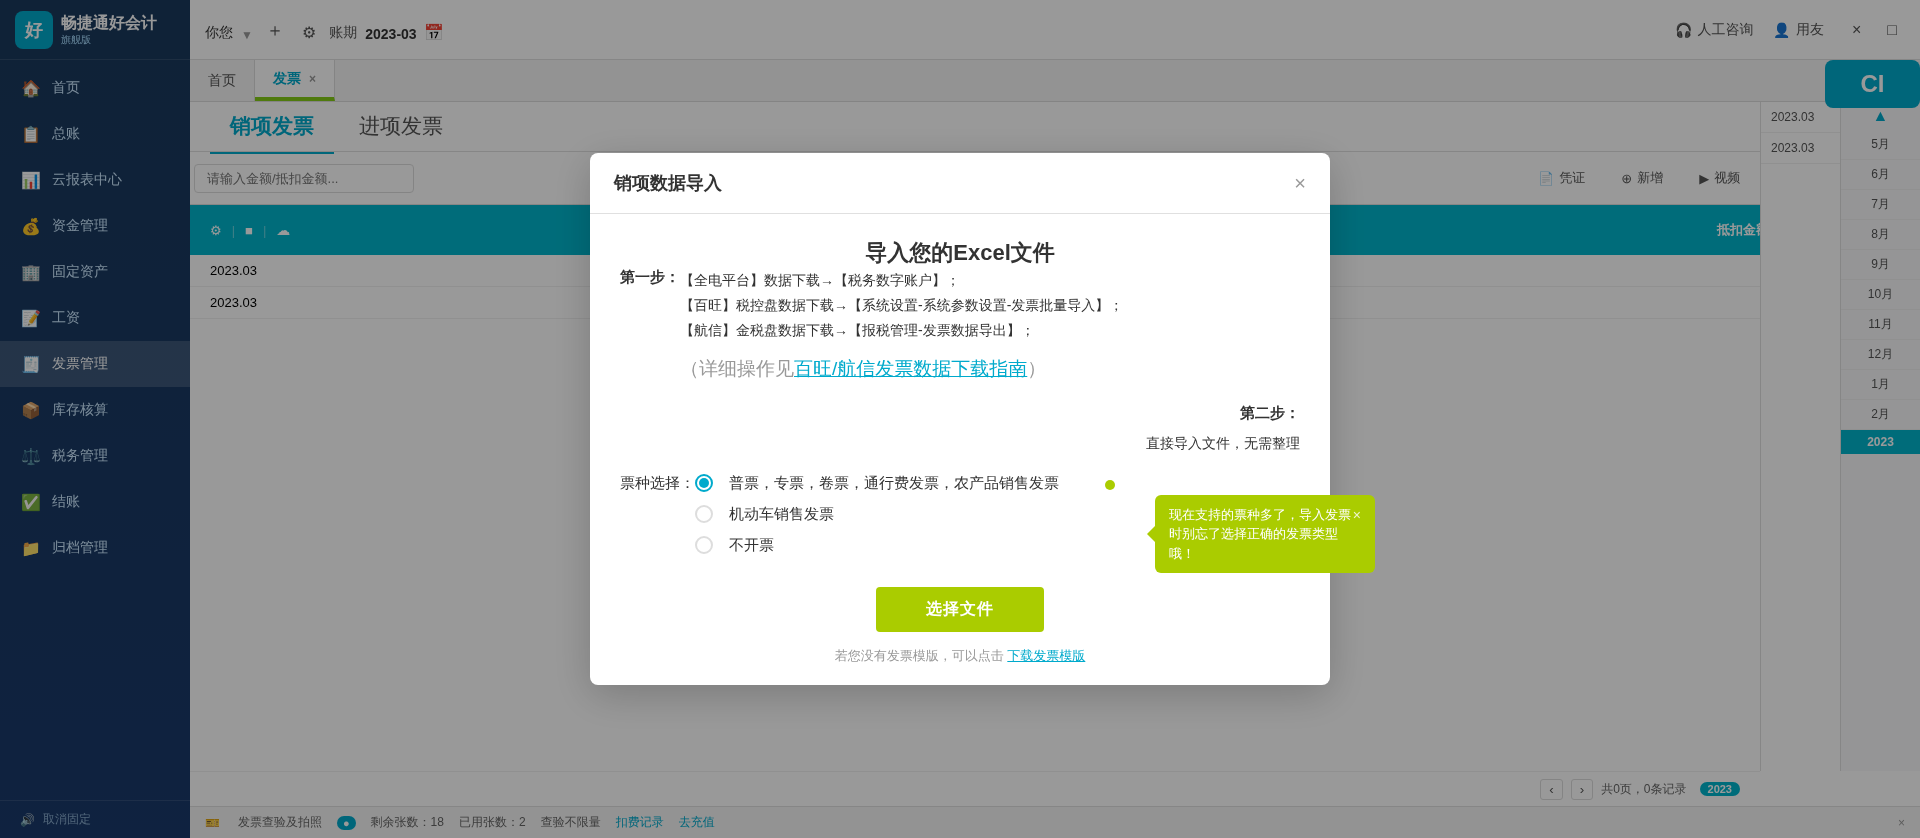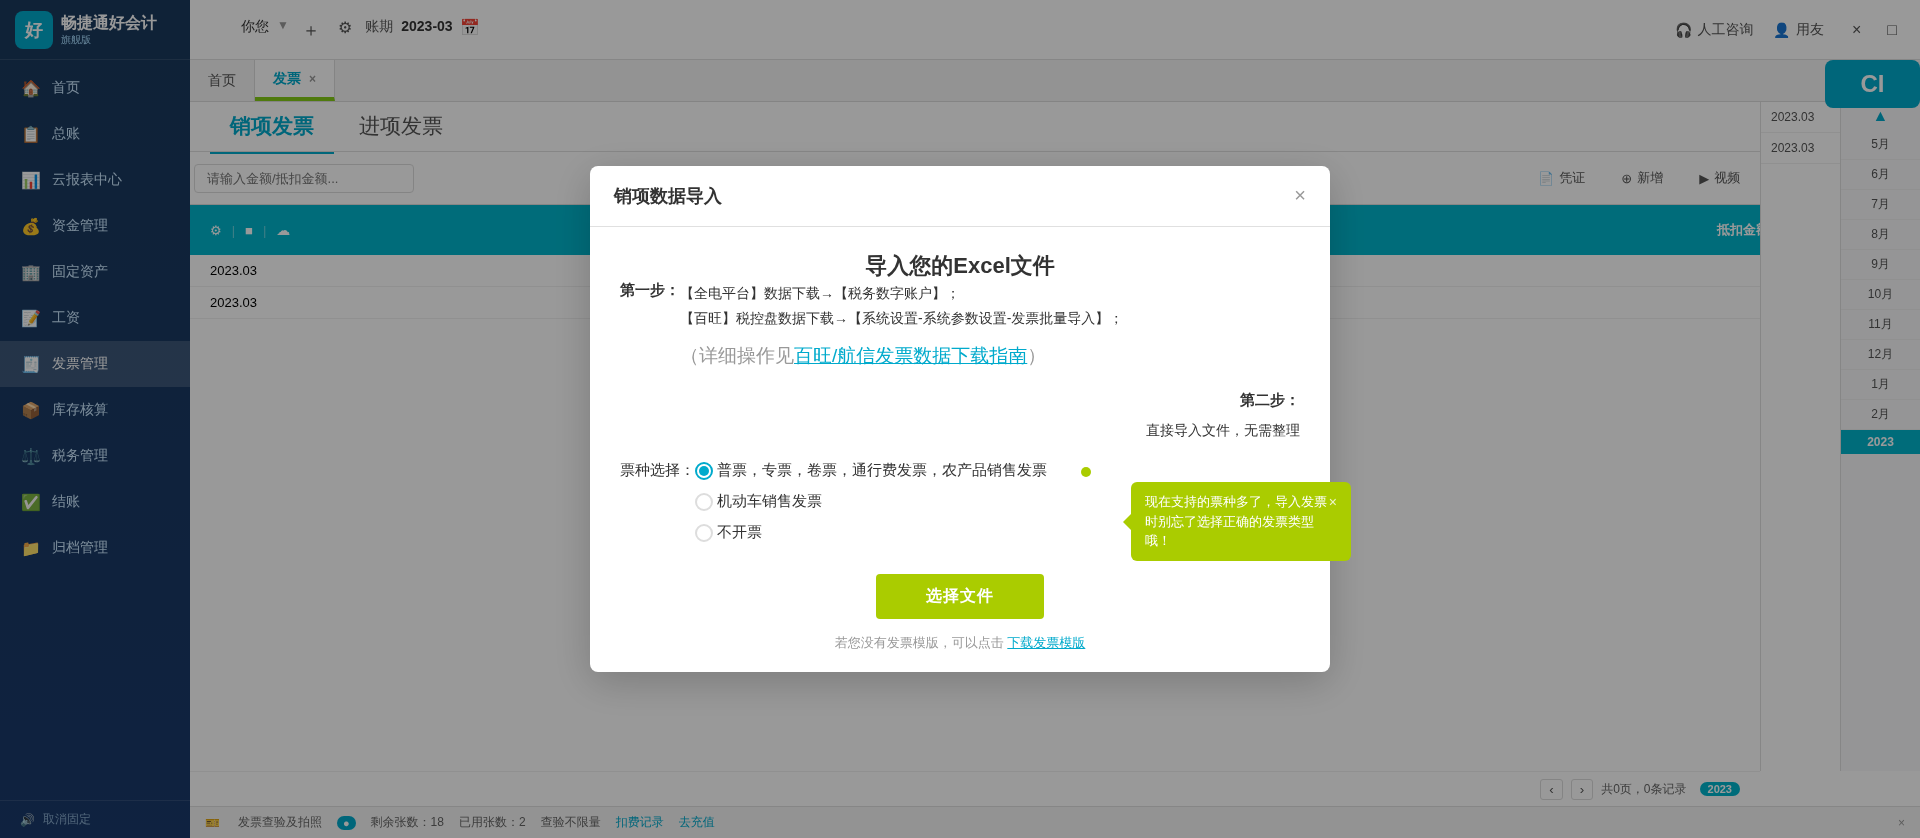--- a/index.html
+++ b/index.html
@@ -34,21 +34,21 @@
       padding: 10px 20px; color: #88aacc; font-size: 12px; cursor: pointer;
       display: flex; align-items: center; border-top: 1px solid rgba(255,255,255,0.1);
     }
 
     
     .topbar {
       position: absolute; left: 190px; top: 0; right: 0; height: 60px;
       background: #fff; border-bottom: 1px solid #e0e0e0;
       display: flex; align-items: center; padding: 0 15px;
     }
-    .topbar-left { display: flex; align-items: flex-start; gap: 8px; flex: 1; margin-left: 36px; }
+    .topbar-left { display: flex; align-items: flex-end; gap: 8px; flex: 1; }
     .topbar-company { font-size: 14px; color: #333; }
     .topbar-arrow { color: #999; font-size: 12px; }
     .topbar-add { color: #555; font-size: 18px; cursor: pointer; padding: 0 5px; }
     .topbar-gear { color: #555; font-size: 16px; cursor: pointer; padding: 0 5px; }
     .topbar-period { color: #555; font-size: 14px; }
     .topbar-period-val { color: #333; font-weight: bold; }
     .topbar-calendar { color: #00aacc; font-size: 16px; cursor: pointer; }
     .topbar-right { display: flex; align-items: center; gap: 20px; }
     .topbar-consult { display: flex; align-items: center; gap: 5px; color: #555; cursor: pointer; font-size: 14px; }
     .topbar-user { display: flex; align-items: center; gap: 5px; color: #555; cursor: pointer; font-size: 14px; }
@@ -176,21 +176,21 @@
     .modal-title { font-size: 18px; font-weight: bold; color: #333; }
     .modal-close { font-size: 20px; color: #999; cursor: pointer; border: none; background: none; }
     .modal-body { padding: 24px 30px 20px; }
     .modal-center-title { text-align: center; font-size: 22px; color: #333; font-weight: bold; }
     .step-section { margin-bottom: 18px; }
     .step-label { font-size: 15px; color: #333; font-weight: bold; margin-bottom: 8px; }
     .step-content { font-size: 14px; color: #333; margin-left: 0; line-height: 1.8; }
     .step-link { color: #00aacc; text-decoration: underline; cursor: pointer; }
     .step-detail { color: #999; font-size: 19px; margin-top: 8px; margin-left: 55px; }
     .radio-group { margin-left: 55px; }
-    .radio-item { display: flex; align-items: center; margin-bottom: 12px; font-size: 15px; color: #333; gap: 4px; }
+    .radio-item { display: flex; align-items: center; margin-bottom: 12px; font-size: 15px; color: #333; gap: 16px; }
     .radio-circle {
       width: 18px; height: 18px; border-radius: 50%; border: 2px solid #ddd;
       display: inline-flex; align-items: center; justify-content: center; cursor: pointer;
       flex-shrink: 0;
     }
     .radio-circle.checked { border-color: #00aacc; }
     .radio-circle.checked::after { content: ''; width: 10px; height: 10px; border-radius: 50%; background: #00aacc; }
     .modal-btn-row { display: flex; justify-content: center; margin: 20px 0 15px; }
     .select-file-btn {
       background: #aacc00; color: white; border: none; border-radius: 4px;
@@ -440,20 +440,21 @@
     </div>
     <div class="modal-body">
       <div class="modal-center-title">导入您的Excel文件</div>
 
       <div class="step-section">
         <div style="display:flex; margin-bottom:6px;">
           <span class="step-label" style="min-width:55px;">第一步：</span>
           <div class="step-content">
             <div>【全电平台】数据下载→【税务数字账户】；</div>
             <div>【百旺】税控盘数据下载→【系统设置-系统参数设置-发票批量导入】；</div>
+            <div>【航信】金税盘数据下载→【报税管理-发票数据导出】；</div>
             <div class="step-detail" style="margin-left:0;">
               （详细操作见<a class="step-link">百旺/航信发票数据下载指南</a>）
             </div>
           </div>
         </div>
       </div>
 
       <div class="step-section">
         <div style="display:flex; align-items:flex-end;flex-direction:column;">
           <span class="step-label" style="min-width:55px;">第二步：</span>

